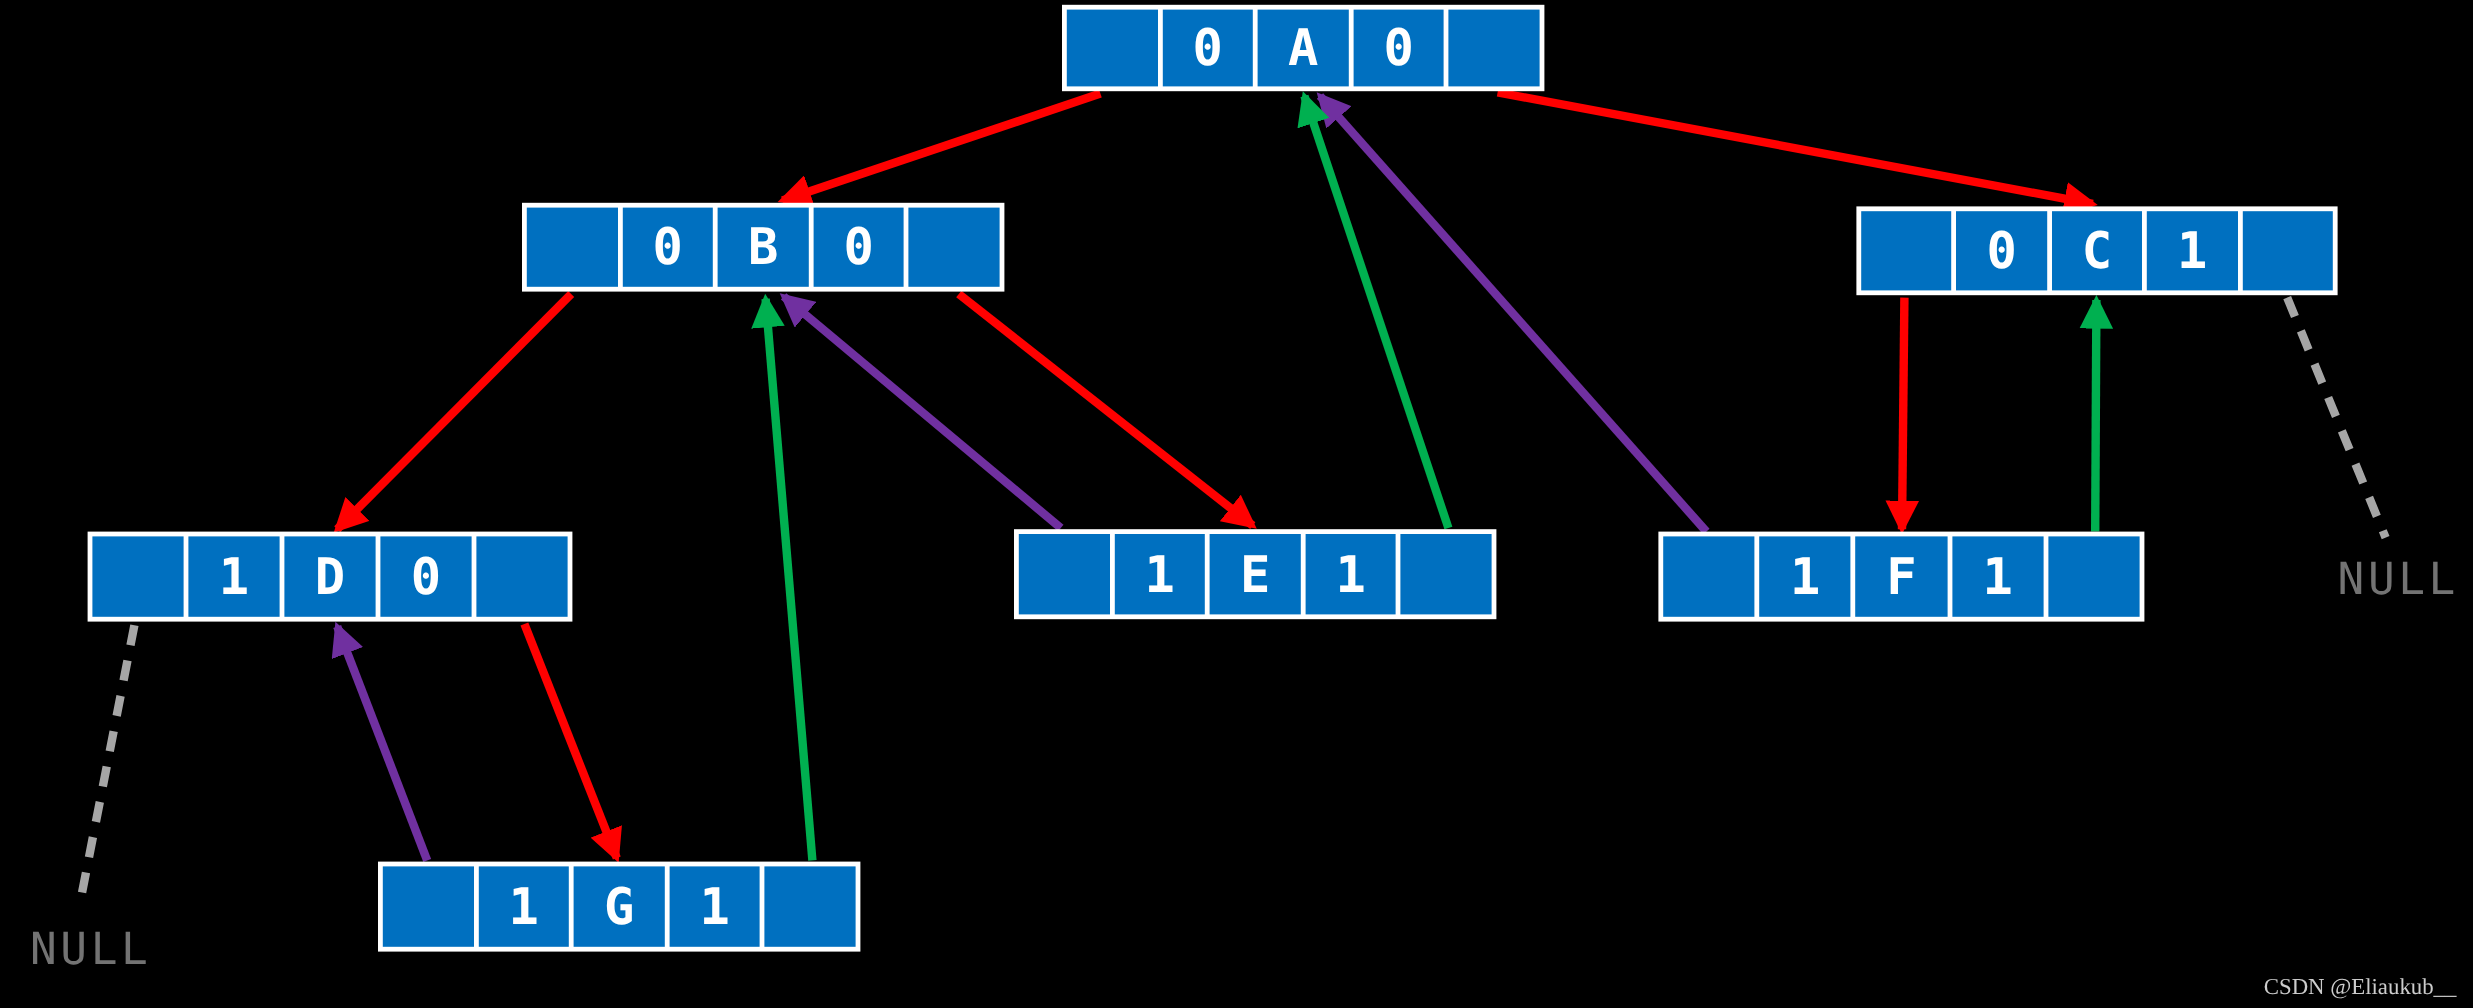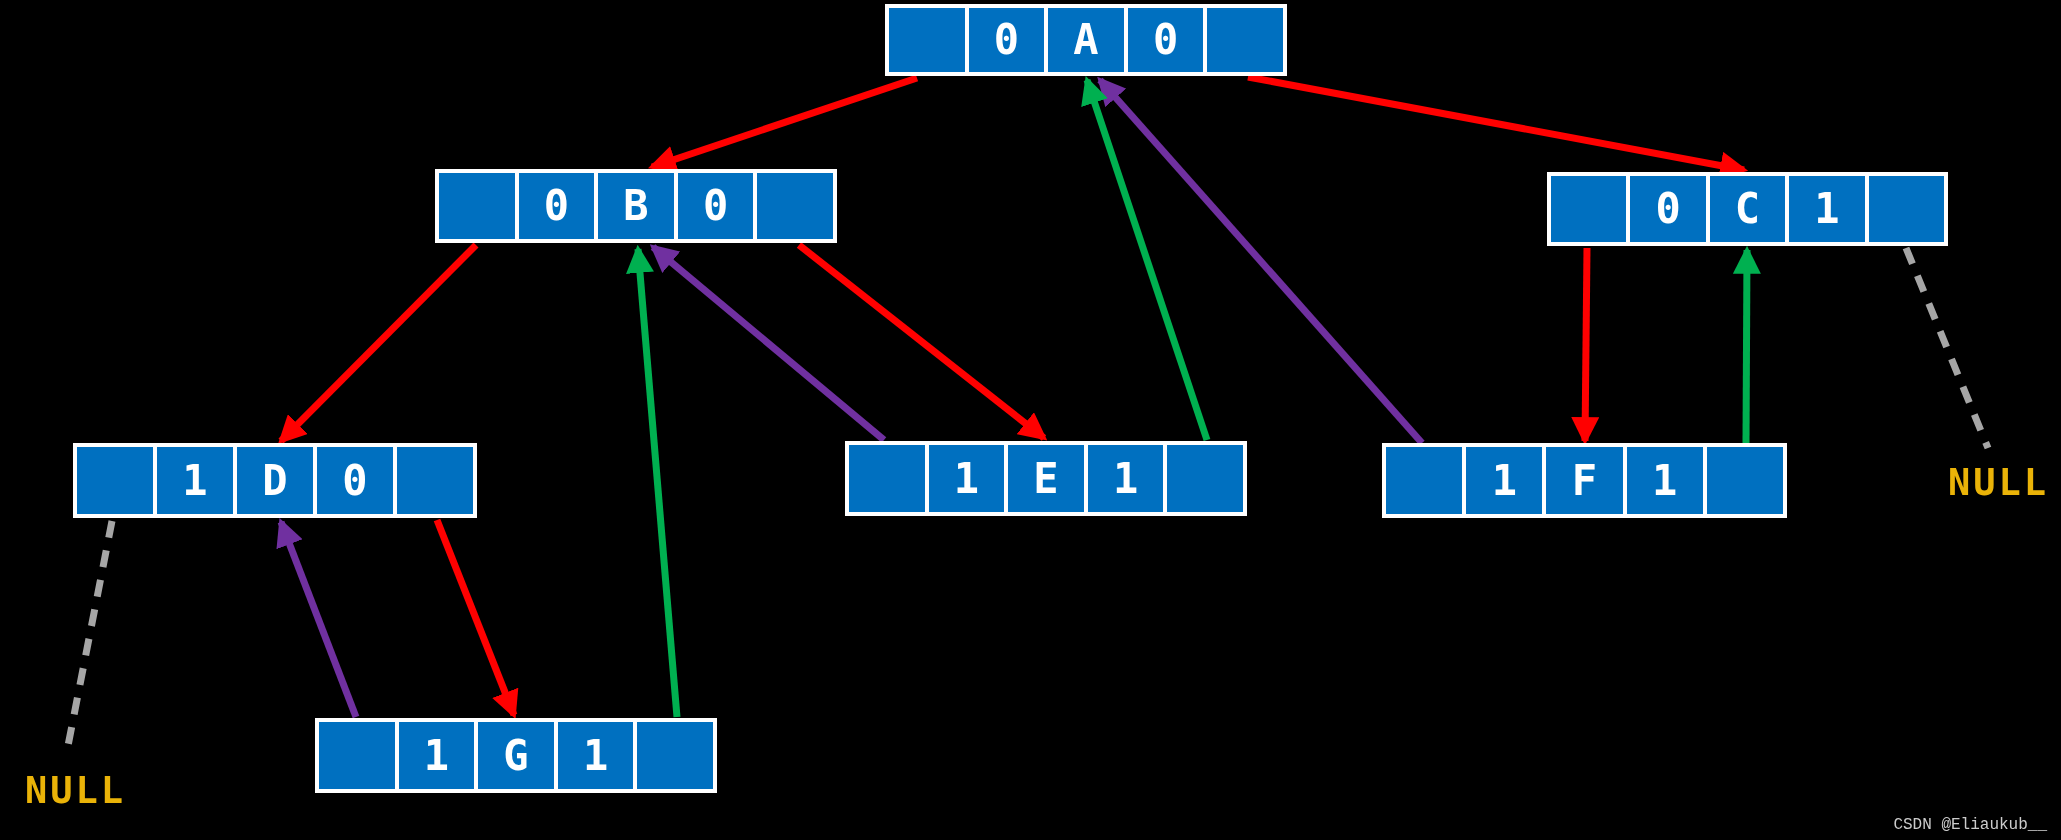--- a/index.html
+++ b/index.html
@@ -32,34 +32,34 @@
     justify-content: center;
     color: #ffffff;
     font-weight: bold;
     font-size: 42px;
     font-family: "DejaVu Sans Mono", monospace;
     line-height: 1;
     user-select: none;
   }
   .null-label {
     position: absolute;
-    color: #eab308;
-    font-weight: bold;
+    color: #737373;
+    font-weight: normal;
     font-size: 37px;
     letter-spacing: 3px;
     font-family: "DejaVu Sans Mono", monospace;
     line-height: 1;
   }
   .watermark {
     position: absolute;
     right: 14px;
     bottom: 6px;
     color: #cccccc;
-    font-size: 16px;
-    font-family: Liberation Mono, monospace;
+    font-size: 19px;
+    font-family: Liberation Serif, serif;
   }
 </style>
 </head>
 <body>
 
 <div id="canvas">
   <svg id="arrow-layer" viewBox="0 0 2061 840" xmlns="http://www.w3.org/2000/svg">
     <defs id="marker-defs">
         <marker id="head-child" viewBox="0 0 4 4" markerWidth="4" markerHeight="4" refX="3.4" refY="2" orient="auto">
           <path d="M0,0 L4,2 L0,4 Z" fill="#ff0000"></path>

